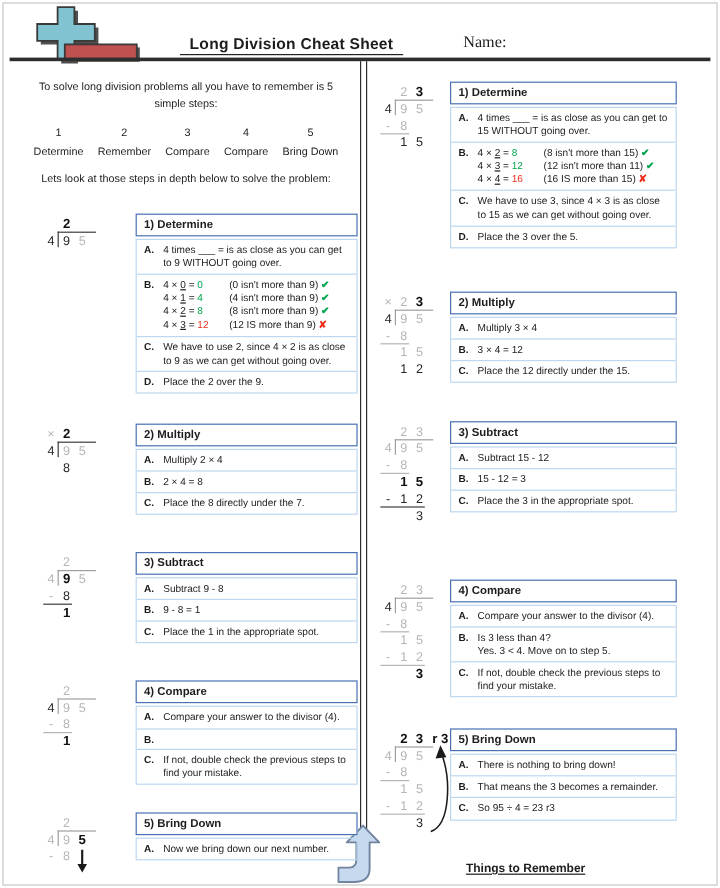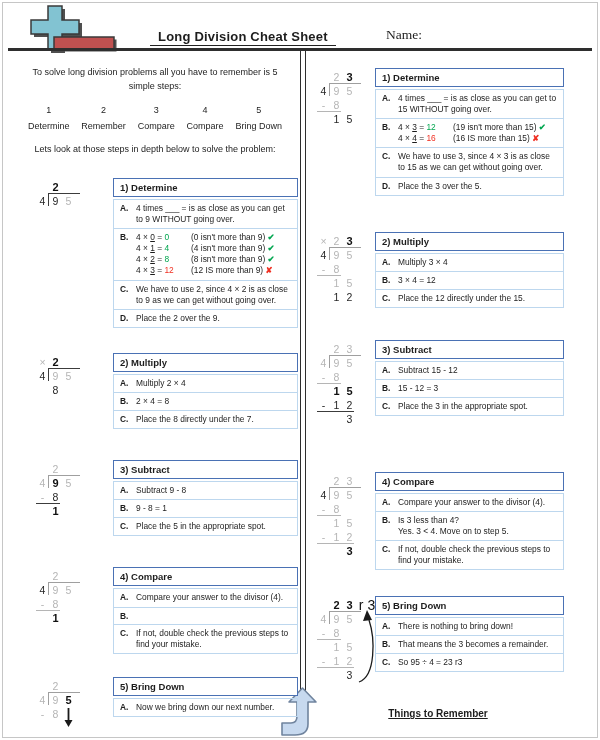--- a/index.html
+++ b/index.html
@@ -24,21 +24,21 @@
   .problem{margin-top:5px}
   .step-section{display:flex;align-items:flex-start}
   .workwrap{flex:none;position:relative;box-sizing:border-box}
   .col-left .workwrap{width:101px;padding-left:24px;padding-top:2px}
   .col-right .workwrap{width:63px;padding-left:5px;padding-top:2px}
   .work{position:relative}
   .wc{position:absolute;width:13px;height:14px;line-height:14px;text-align:center;font-size:10.5px}
   .s-b{color:#101010;font-weight:700;font-size:11px}
   .s-k{color:#262626}
   .s-g{color:#b5b5b5}
-  .s-rm{color:#101010;font-weight:400;font-size:14px;width:22px;white-space:nowrap}
+  .s-rm{color:#101010;font-weight:700;font-size:11px;width:22px;white-space:nowrap}
   .bracket{position:absolute;border-left:1.4px solid;border-top:1.4px solid}
   .wline{position:absolute;border-top:1.2px solid;height:0}
   .step-box{flex:1;font-size:8.4px}
   .step-title{border:1.6px solid #4a71b4;padding:3px 6px;font-weight:700;font-size:9.5px;background:#fff}
   .step-rows{border:1px solid #bdd7ee;margin-top:2px}
   .srow{display:flex;padding:3px 5px 3px 6px;border-bottom:1px solid #bdd7ee}
   .srow:last-child{border-bottom:none}
   .slabel{font-weight:700;width:16px;flex:none}
   .scontent{flex:1;line-height:1.32}
   .sline.mathline{white-space:nowrap}
@@ -204,21 +204,21 @@
             </div>
             <div class="srow">
               <span class="slabel">B.</span>
               <div class="scontent">
                 <div class="sline"><span class="note"><span>9 - 8 = 1</span></span></div>
               </div>
             </div>
             <div class="srow">
               <span class="slabel">C.</span>
               <div class="scontent">
-                <div class="sline"><span class="note"><span>Place the 5 in the appropriate spot.</span></span></div>
+                <div class="sline"><span class="note"><span>Place the 1 in the appropriate spot.</span></span></div>
               </div>
             </div>
           </div>
         </div>
       </div>
       <div class="step-section" style="margin-top: 0px; margin-bottom: 23px;">
         <div class="workwrap">
           <div class="work" style="height: 62px;">
             <div class="bracket" style="left: 12px; top: 13px; width: 31px; height: 12px; border-color: rgb(159, 159, 159);"></div>
             <span class="wc s-g" style="left: 13px; top: 0px;">2</span>
@@ -306,21 +306,22 @@
           <div class="step-rows">
             <div class="srow">
               <span class="slabel">A.</span>
               <div class="scontent">
                 <div class="sline"><span class="note"><span>4 times ___ = is as close as you can get to 15 WITHOUT going over.</span></span></div>
               </div>
             </div>
             <div class="srow">
               <span class="slabel">B.</span>
               <div class="scontent">
-                <div class="sline mathline"><span class="eq"><span>4 × </span><span class="u">3</span><span> = </span><span class="c-g">12</span></span><span class="note"><span>(19 isn't more than 15) </span><span class="c-g bold">✔</span></span></div>
+                <div class="sline mathline"><span class="eq"><span>4 × </span><span class="u">2</span><span> = </span><span class="c-g">8</span></span><span class="note"><span>(8 isn't more than 15) </span><span class="c-g bold">✔</span></span></div>
+                <div class="sline mathline"><span class="eq"><span>4 × </span><span class="u">3</span><span> = </span><span class="c-g">12</span></span><span class="note"><span>(12 isn't more than 11) </span><span class="c-g bold">✔</span></span></div>
                 <div class="sline mathline"><span class="eq"><span>4 × </span><span class="u">4</span><span> = </span><span class="c-r">16</span></span><span class="note"><span>(16 IS more than 15) </span><span class="c-r bold">✘</span></span></div>
               </div>
             </div>
             <div class="srow">
               <span class="slabel">C.</span>
               <div class="scontent">
                 <div class="sline"><span class="note"><span>We have to use 3, since 4 × 3 is as close to 15 as we can get without going over.</span></span></div>
               </div>
             </div>
             <div class="srow">

